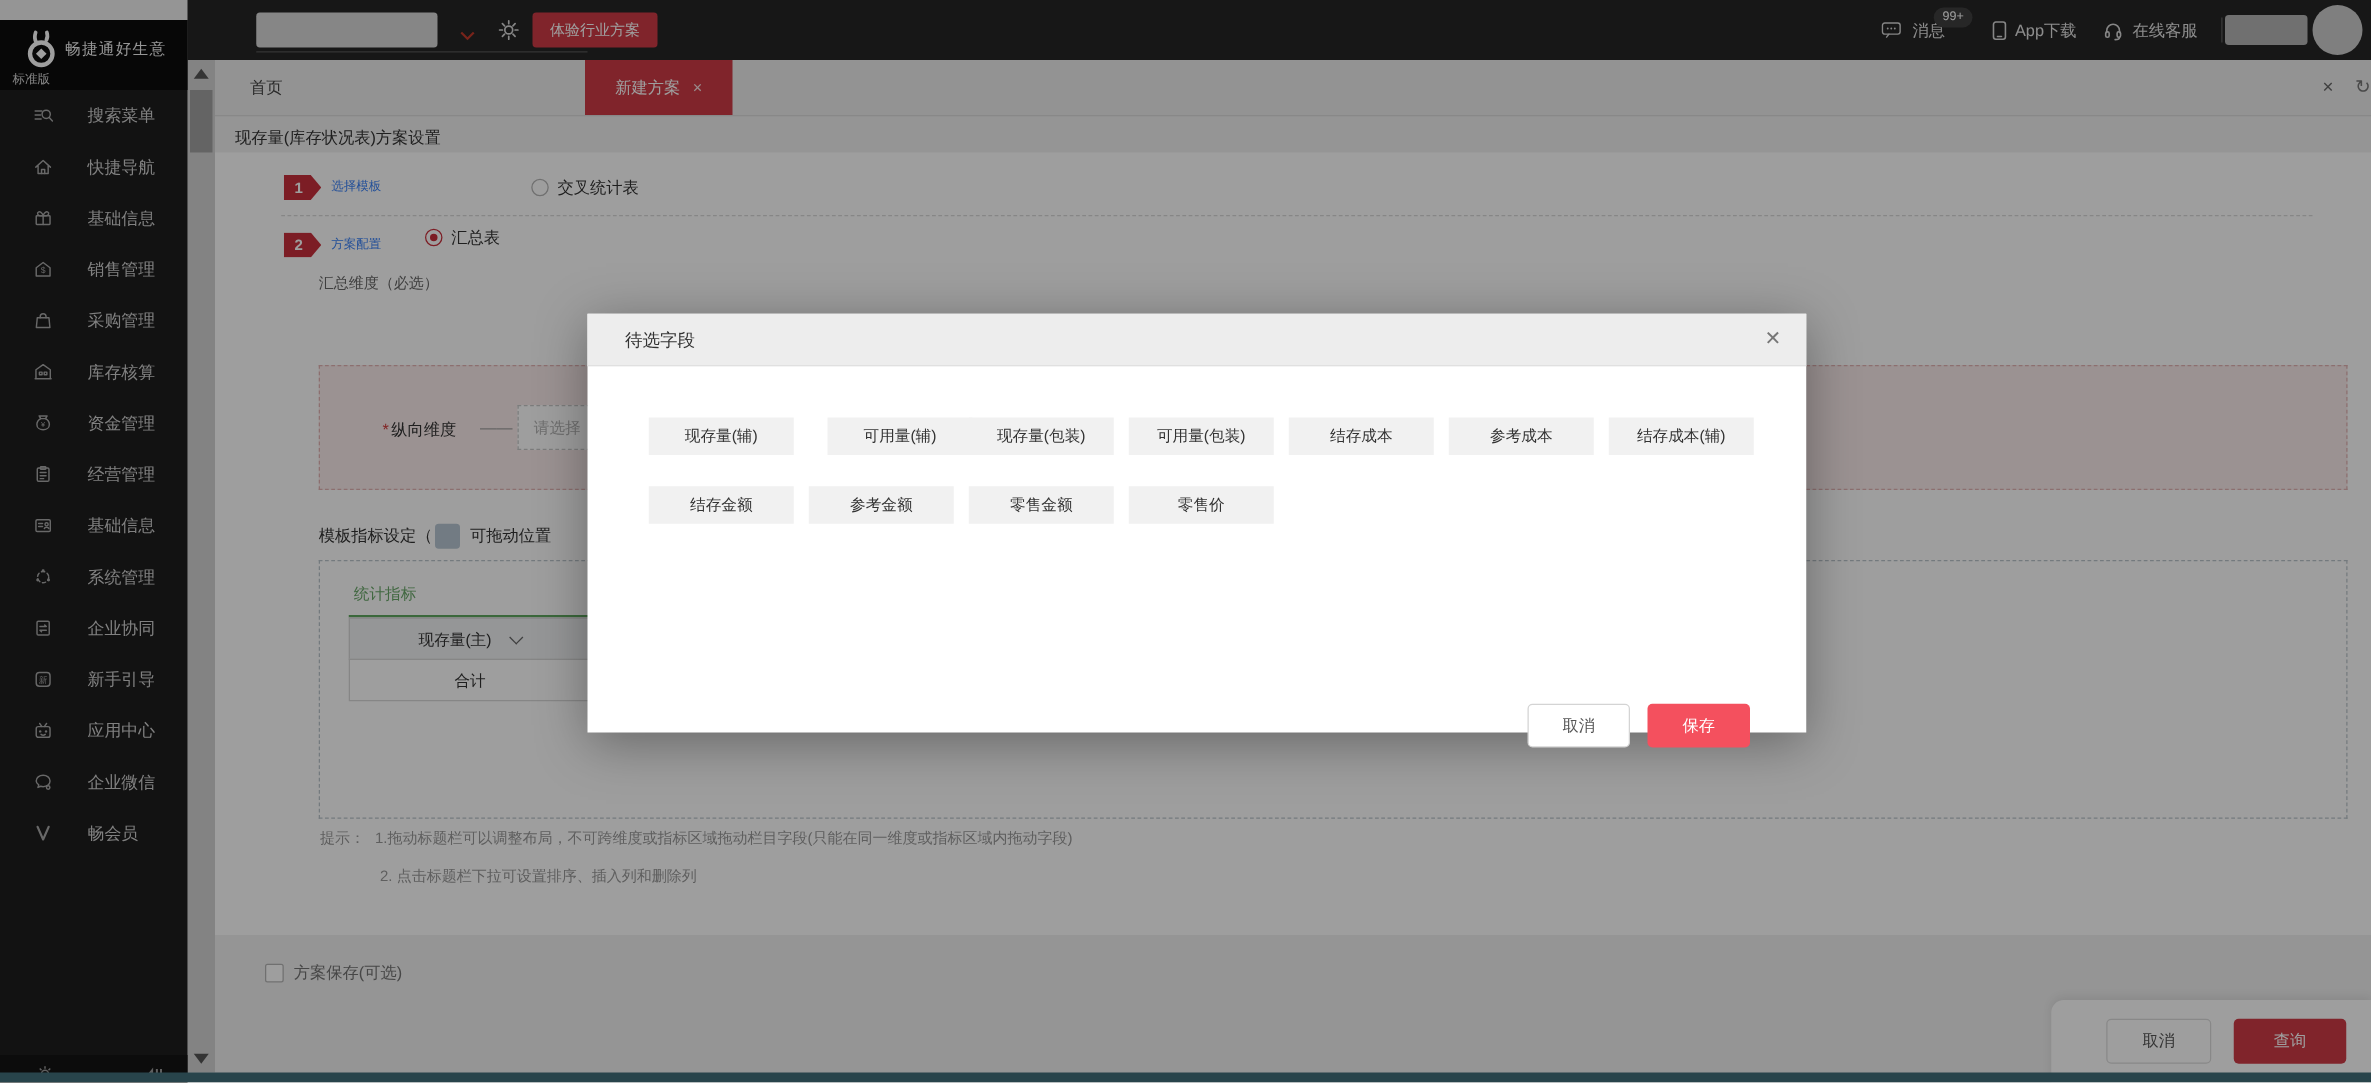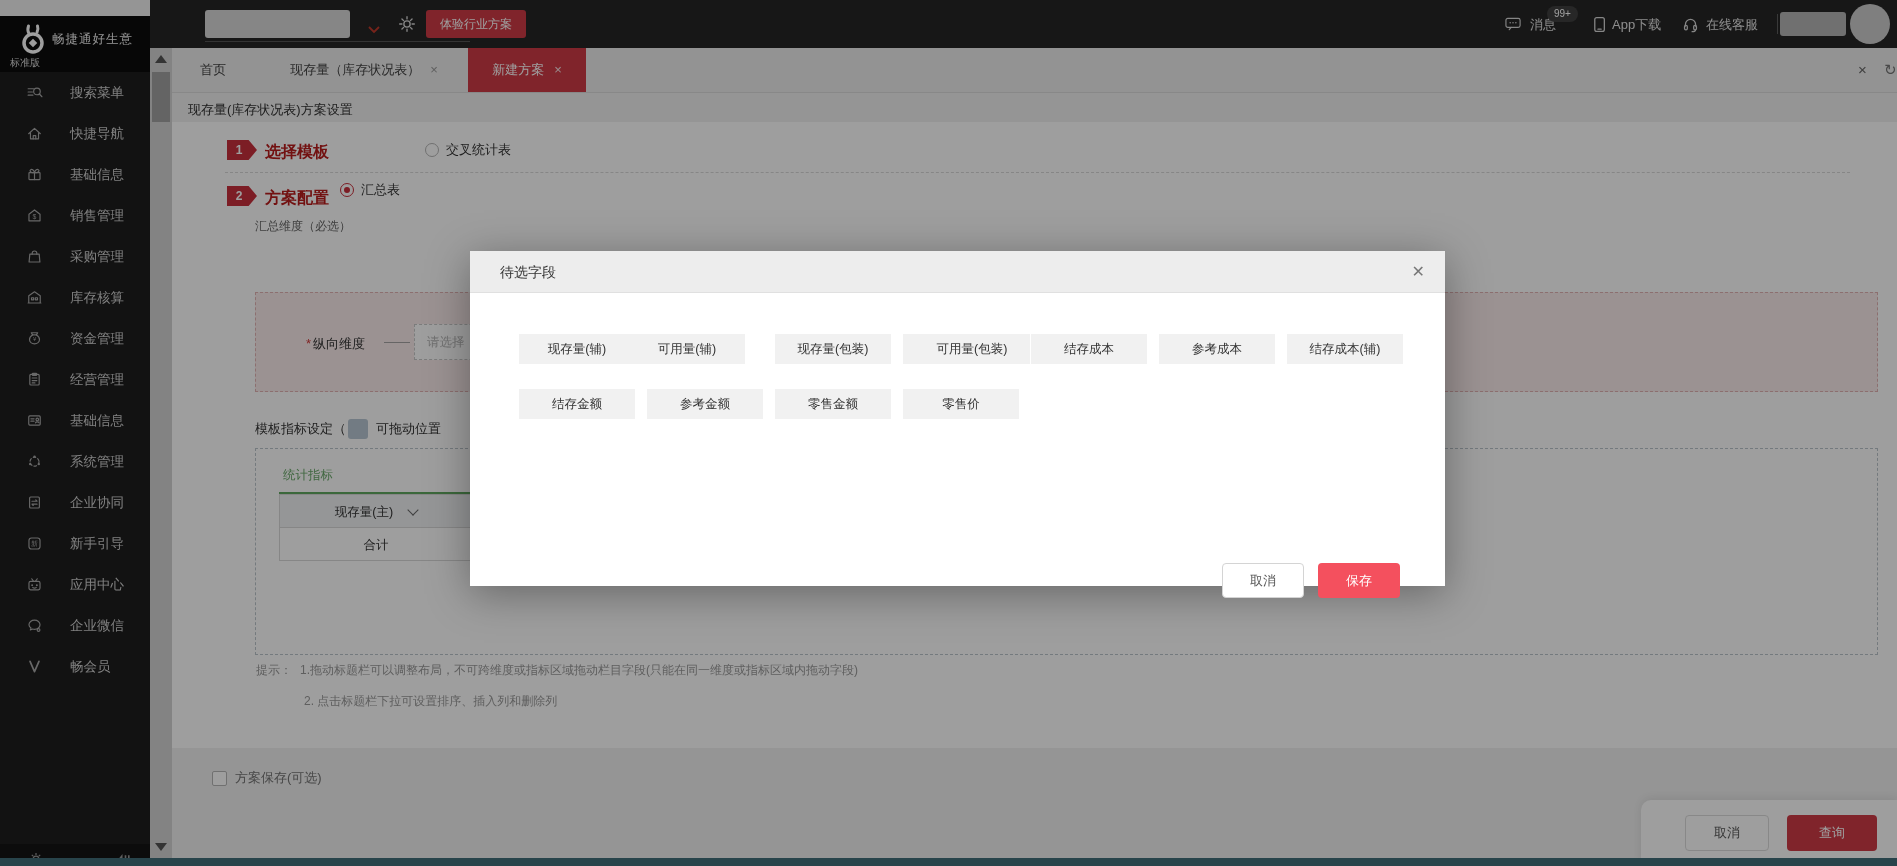--- a/index.html
+++ b/index.html
@@ -49,21 +49,21 @@
   .tab .tclose{margin-left:10px;color:#999;font-size:13px;}
   .tab-active{background:#cf3b46;color:#fff;}
   .tab-active .tclose{color:rgba(255,255,255,.85);}
   .tabbar-x{position:absolute;left:1686px;top:0;height:44px;line-height:44px;font-size:15px;color:#666;cursor:pointer;}
   .tabbar-extra{position:absolute;left:1712px;top:0;height:44px;line-height:44px;font-size:15px;color:#777;cursor:pointer;}
 
   
   .page-title{position:absolute;left:188px;top:101px;font-size:13px;color:#333;z-index:2;}
   .panel{position:absolute;left:172px;top:122px;width:1725px;height:626px;background:#fff;z-index:2;}
   .step-badge{position:absolute;width:30px;height:20px;background:#c9303c;color:#fff;font-size:12px;font-weight:bold;line-height:20px;text-align:center;padding-right:6px;box-sizing:border-box;clip-path:polygon(0 0,72% 0,100% 50%,72% 100%,0 100%);}
-  .step-label{position:absolute;font-size:16px;font-weight:bold;color:#b91c1c;}
+  .step-label{position:absolute;font-size:10px;font-weight:normal;color:#3b82f6;}
   .radio-row{position:absolute;display:flex;align-items:center;gap:7px;cursor:pointer;}
   .radio{width:14px;height:14px;border-radius:50%;border:1px solid #b5b5b5;box-sizing:border-box;background:#fff;}
   .radio.sel{border:1px solid #c9303c;position:relative;}
   .radio.sel::after{content:"";position:absolute;left:3px;top:3px;width:6px;height:6px;border-radius:50%;background:#c9303c;}
   .radio-label{font-size:13px;color:#333;}
   .dash-divider{position:absolute;left:53px;top:50px;width:1625px;border-top:1px dashed #d8d8d8;}
   .dim-label{position:absolute;left:83px;top:96px;font-size:12px;color:#666;}
   .pink-box{position:absolute;left:83px;top:170px;width:1623px;height:100px;background:#faecec;border:1px dashed #e3b4b4;box-sizing:border-box;}
   .vdim-label{position:absolute;left:50px;top:42px;font-size:13px;color:#333;}
   .req{color:#d03a3a;margin-right:2px;}
@@ -303,21 +303,20 @@
   </div>
 
   <div class="cscroll">
     <span class="arrow-up"></span>
     <span class="cthumb"></span>
     <span class="arrow-down"></span>
   </div>
 
   <div class="tabbar">
     <span class="tab" style="left:10px;width:62px;"><span>首页</span></span>
-    <span class="tab" style="left:92px;width:200px;"><span>现存量（库存状况表）</span><span class="tclose">×</span></span>
     <span class="tab tab-active" style="left:296px;width:118px;"><span>新建方案</span><span class="tclose">×</span></span>
     <span class="tabbar-x">×</span>
     <span class="tabbar-extra">↻</span>
   </div>
 
   <div class="page-title">现存量(库存状况表)方案设置</div>
 
   <div class="panel">
     <span class="step-badge" style="left:55px;top:18px;">1</span>
     <span class="step-label" style="left:93px;top:20px;">选择模板</span>
@@ -380,23 +379,23 @@
   <div class="bottom-strip"></div>
 
   <div class="overlay"></div>
 
   <div class="modal">
     <div class="modal-header">
       <span class="modal-title">待选字段</span>
       <span class="modal-x">✕</span>
     </div>
     <span class="field-btn" style="left:49px;top:83px;">现存量(辅)</span>
-    <span class="field-btn" style="left:159px;top:83px;">可用量(辅)</span>
+    <span class="field-btn" style="left:192px;top:83px;">可用量(辅)</span>
     <span class="field-btn" style="left:305px;top:83px;">现存量(包装)</span>
-    <span class="field-btn" style="left:433px;top:83px;padding-left:11px;">可用量(包装)</span>
+    <span class="field-btn" style="left:433px;top:83px;">可用量(包装)</span>
     <span class="field-btn" style="left:561px;top:83px;">结存成本</span>
     <span class="field-btn" style="left:689px;top:83px;">参考成本</span>
     <span class="field-btn" style="left:817px;top:83px;">结存成本(辅)</span>
     <span class="field-btn" style="left:49px;top:138px;">结存金额</span>
     <span class="field-btn" style="left:177px;top:138px;">参考金额</span>
     <span class="field-btn" style="left:305px;top:138px;">零售金额</span>
     <span class="field-btn" style="left:433px;top:138px;">零售价</span>
     <span class="btn m-cancel">取消</span>
     <span class="btn m-save">保存</span>
   </div>

